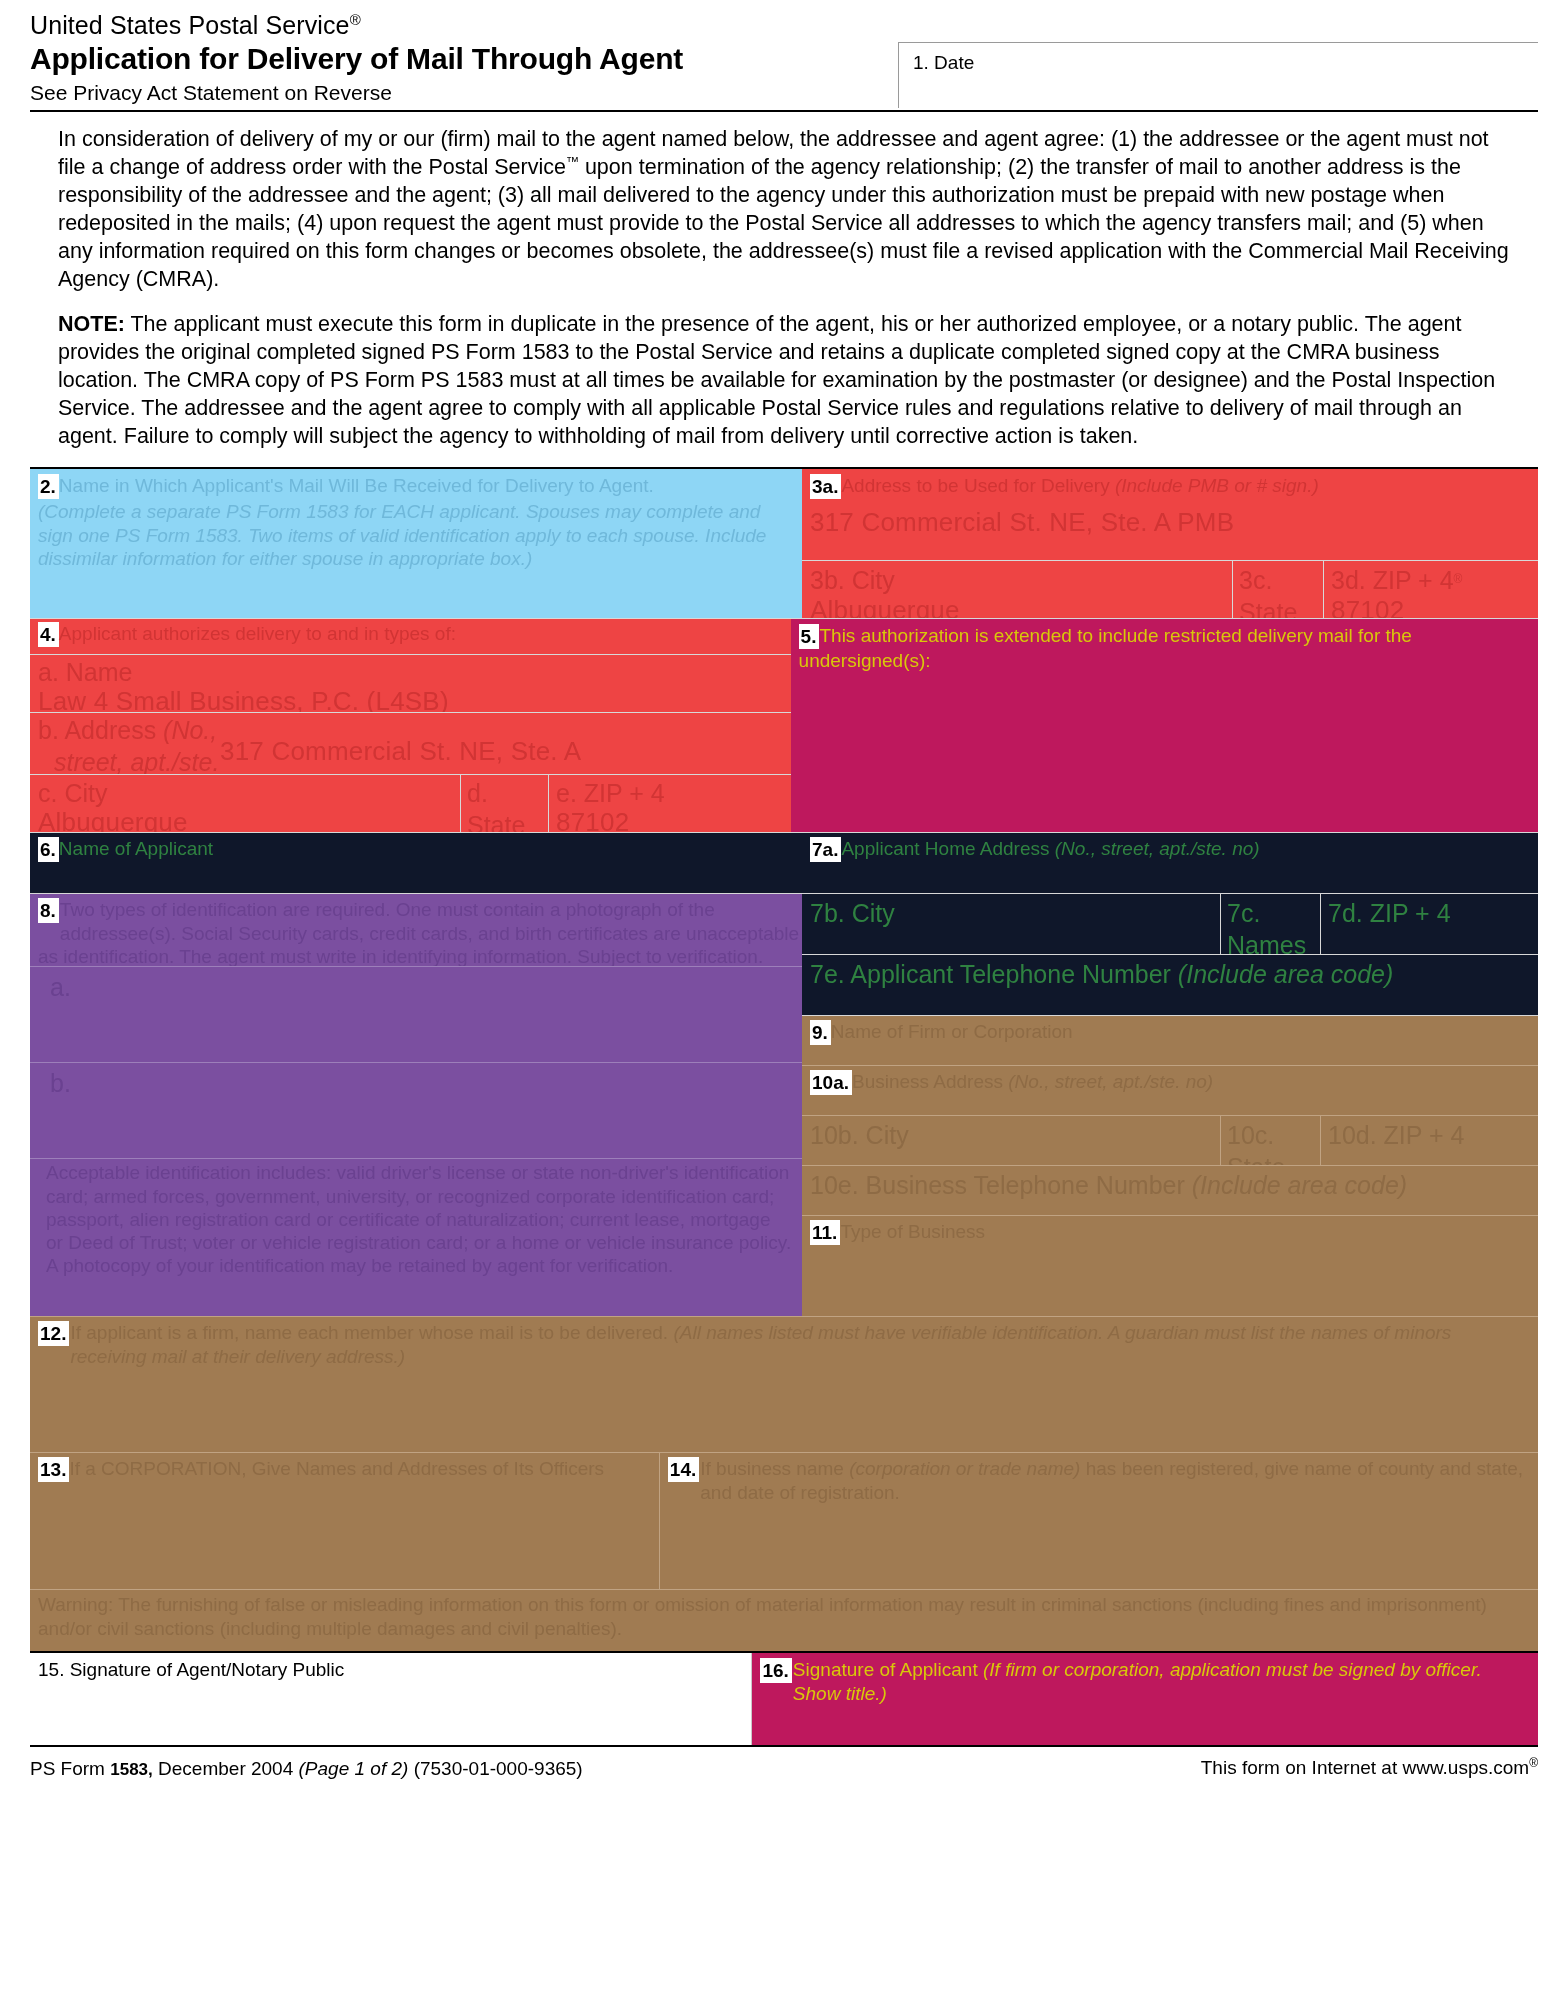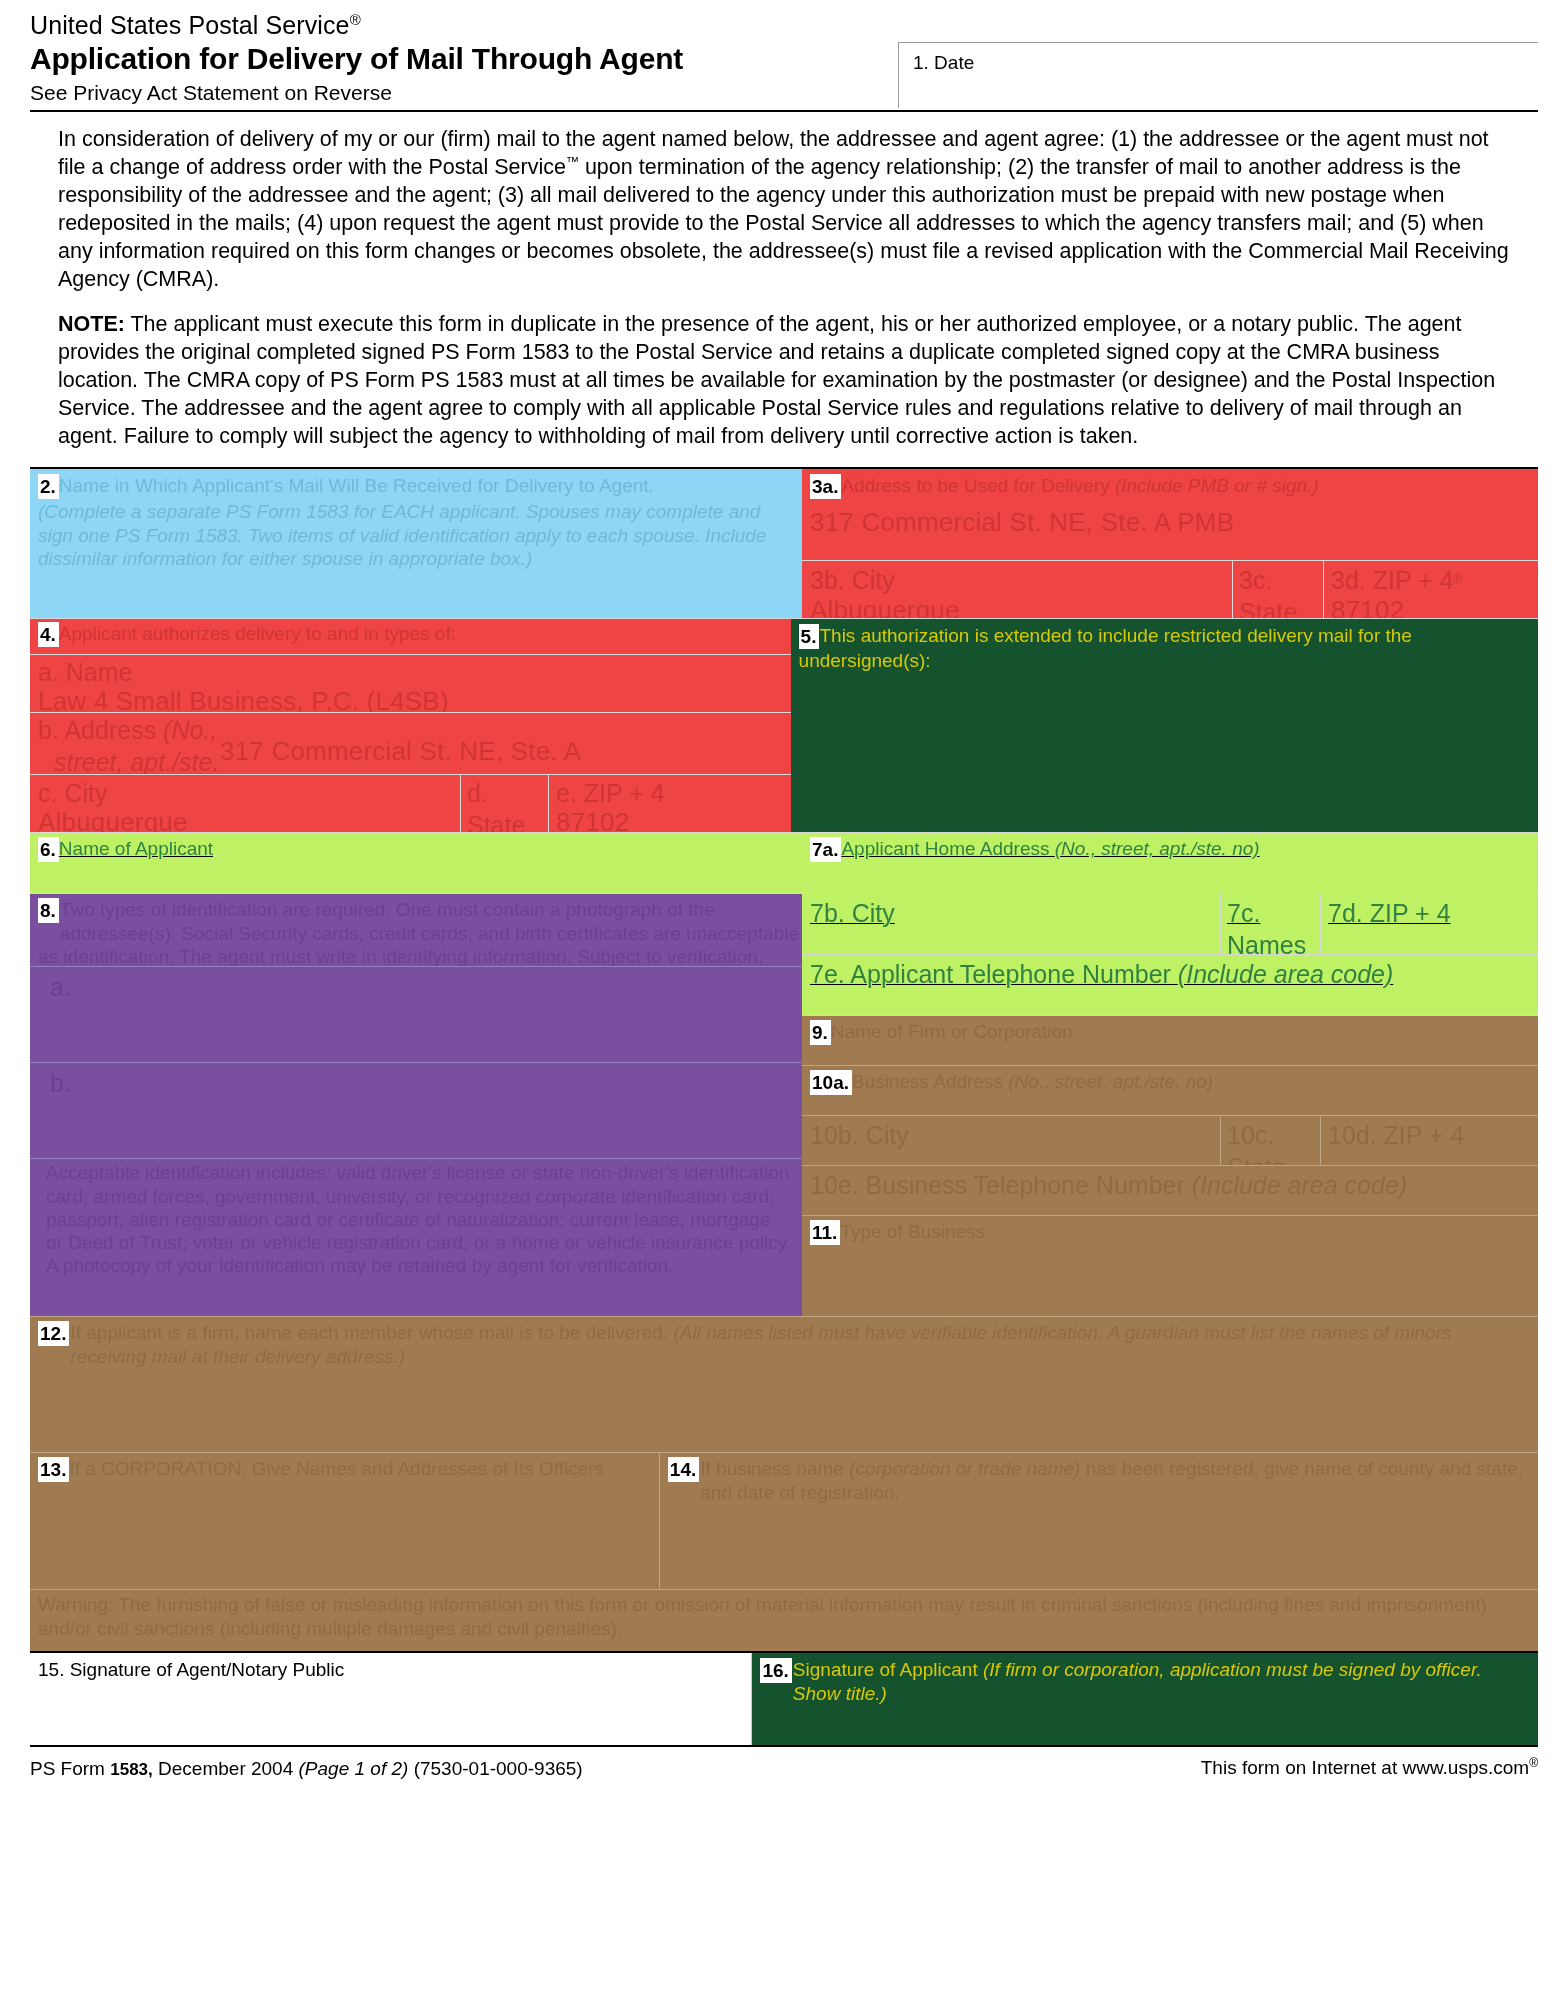--- a/index.html
+++ b/index.html
@@ -110,22 +110,22 @@
   }
   .val {
     font-size: 26px;
     line-height: 1.1;
     letter-spacing: 0.2px;
   }
 
   
   .hl-blue   { background: #8ed6f5; }
   .hl-red    { background: #ee4444; }
-  .hl-yellow { background: #14532d; }
-  .hl-green  { background: #bef264; text-decoration: underline; }
+  .hl-yellow { background: #be185d; }
+  .hl-green  { background: #0f172a; }
   .hl-purple { background: #7b4fa0; }
   .hl-brown  { background: #a07b52; }
 
   .t-blue   { color: #6fb8da; }
   .t-red    { color: #d13434; }
   .t-yellow { color: #d8c80a; }
   .t-green  { color: #2f8241; }
   .t-purple { color: #6a4190; }
   .t-brown  { color: #8e6b45; }
   .t-black  { color: #000000; }

